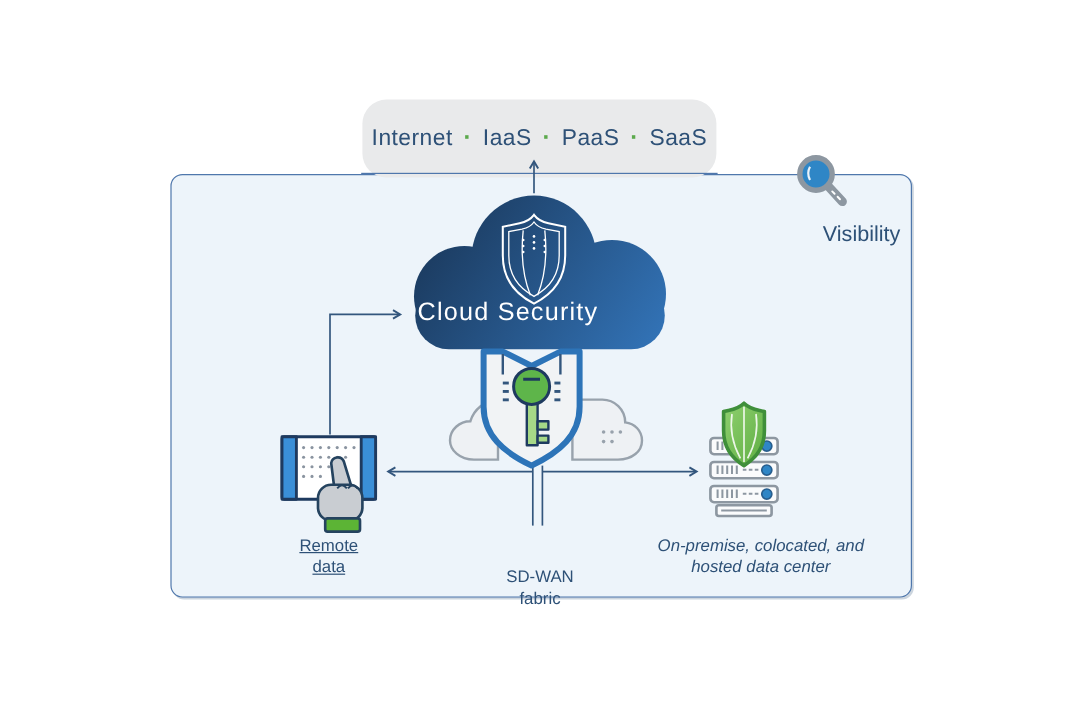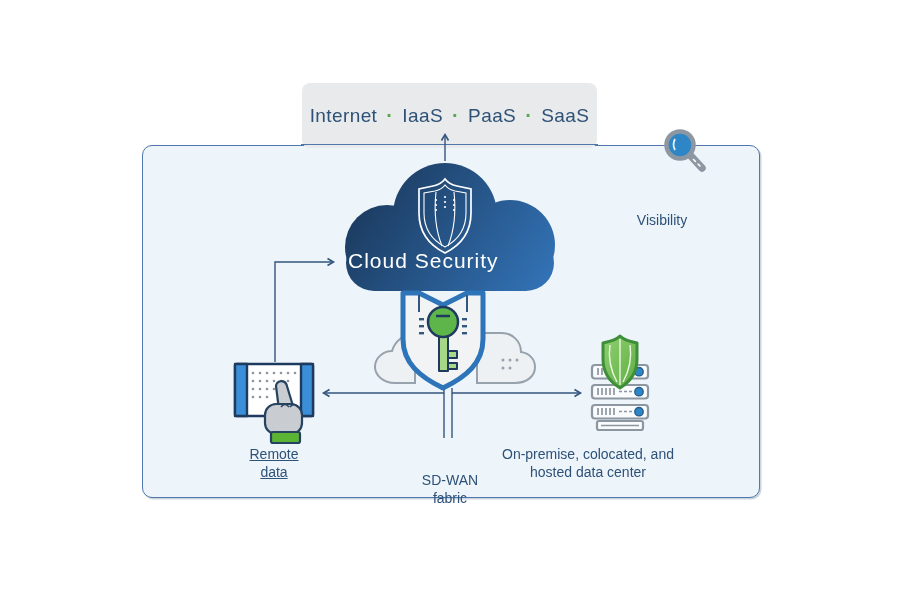--- a/index.html
+++ b/index.html
@@ -5,21 +5,21 @@
   html,body{margin:0;padding:0;}
   body{
     width:900px;height:600px;position:relative;background:#ffffff;
     font-family:"Liberation Sans", sans-serif;overflow:hidden;
   }
   .abs{position:absolute;}
 
   
   .banner{
     left:302px;top:83px;width:295px;height:65px;z-index:1;
-    background:#e9eaeb;border-radius:8px;
+    background:#e9eaeb;border-radius:20px;
     display:flex;align-items:center;justify-content:center;
     font-size:19px;letter-spacing:.4px;color:#2e5177;
   }
   .banner .dot{color:#5ba94c;font-weight:bold;margin:0 9px;font-size:20px;}
 
   
   .panel{
     left:142px;top:145px;width:618px;height:353px;z-index:0;
     background:#edf4fa;border:1.5px solid #4f77ac;border-radius:10px;
     box-sizing:border-box;box-shadow:1.5px 1.5px 0 rgba(51,86,125,.25);
@@ -38,24 +38,24 @@
   }
 
   .badge-svg{left:355px;top:283px;z-index:4;}
   .device-svg{left:225px;top:352px;z-index:3;}
   .servers-svg{left:583px;top:328px;z-index:3;}
   .magnifier-svg{left:655px;top:122px;z-index:4;}
 
   .node-label{
     z-index:3;text-align:center;color:#2e5177;font-size:14px;line-height:1.28;
   }
-  .lbl-visibility{left:602px;top:184px;width:120px;font-size:14px;margin-top:28px;}
+  .lbl-visibility{left:658px;top:184px;width:120px;font-size:18px;}
   .lbl-remote{left:214px;top:446px;width:120px;text-decoration:underline;}
   .lbl-sdwan{left:390px;top:472px;width:120px;}
-  .lbl-dc{left:468px;top:446px;width:240px;}
+  .lbl-dc{left:514px;top:446px;width:240px;font-style:italic;}
 </style>
 </head>
 <body>
 
 <div class="abs banner">
   <span>Internet</span>
   <span class="dot">·</span>
   <span>IaaS</span>
   <span class="dot">·</span>
   <span>PaaS</span>

